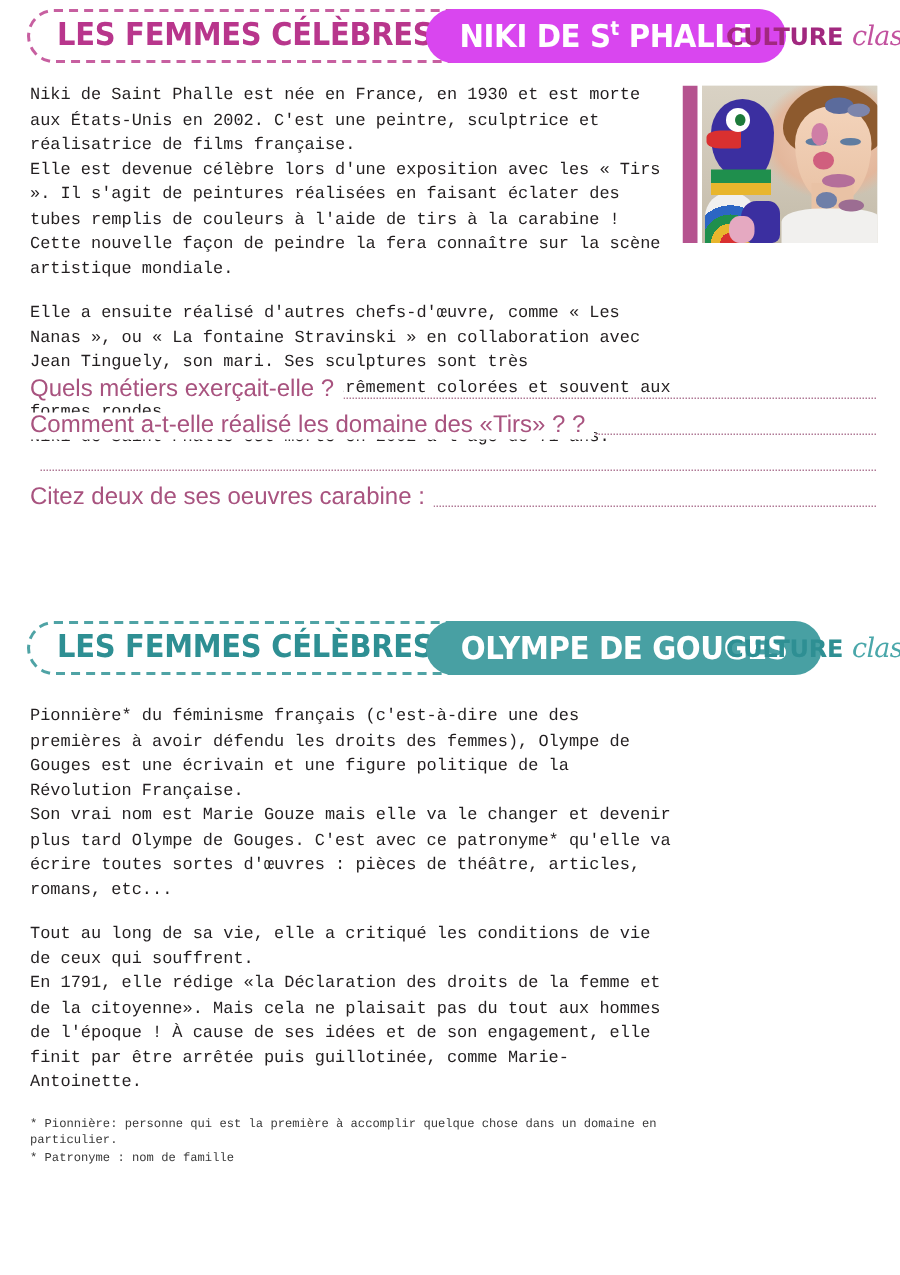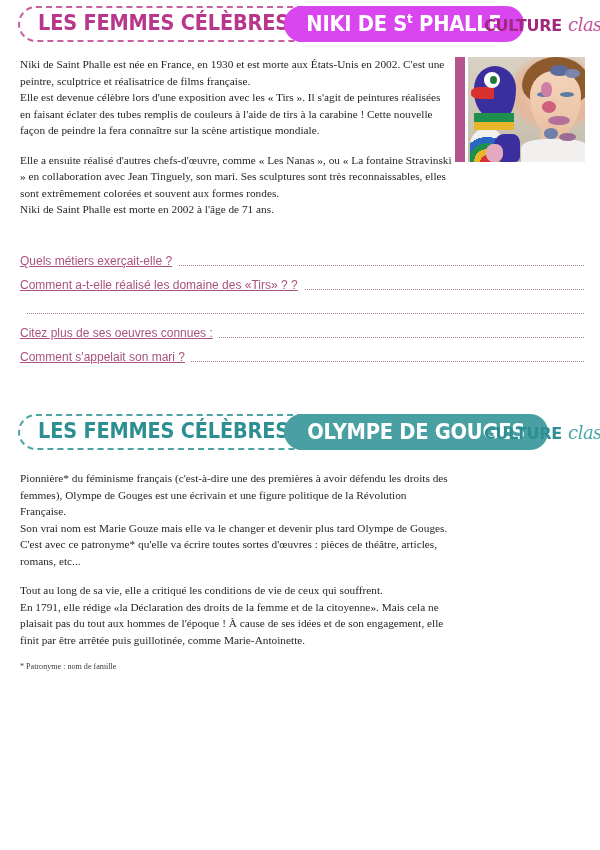--- a/index.html
+++ b/index.html
@@ -119,21 +119,21 @@
   .section-2 .brand-classe { color: #4aa7aa; }
 
   
   .body-col {
     position: absolute;
     left: 20px;
     width: 432px;
     font-size: 11.3px;
     line-height: 16.5px;
     color: #231f20;
-    font-family: Liberation Serif, serif;
+    font-family: Liberation Mono, monospace;
   }
   .section-1 .body-col { top: 56px; }
   .section-2 .body-col { top: 62px; }
 
   .para { margin: 0 0 13px 0; }
   .para:last-child { margin-bottom: 0; }
 
   .footnotes {
     margin-top: 9px;
     font-size: 8.1px;
@@ -271,26 +271,25 @@
   .section-1 .questions { top: 248px; }
 
   .q-row {
     position: relative;
     height: 24px;
   }
   .q-row.blank-line { height: 24px; }
 
   .q-label {
     display: inline-block;
-    font-size: 12px;
+    font-size: 16px;
     color: #a8537f;
     font-family: "Liberation Sans", sans-serif;
     white-space: nowrap;
     vertical-align: baseline;
-    text-decoration: underline;
   }
 
   .q-dots {
     position: absolute;
     left: 0;
     right: 0;
     bottom: 6px;
     border-bottom: 1.5px dotted #b07a96;
     height: 0;
   }
@@ -378,27 +377,21 @@
         <div class="q-dots"></div>
       </div>
       <div class="q-row blank-line">
         <div class="q-inner">
           <span class="q-label-holder"><span class="q-label"></span></span>
         </div>
         <div class="q-dots"></div>
       </div>
       <div class="q-row">
         <div class="q-inner">
-          <span class="q-label-holder"><span class="q-label">Citez plus de ses oeuvres connues :</span></span>
-        </div>
-        <div class="q-dots"></div>
-      </div>
-      <div class="q-row">
-        <div class="q-inner">
-          <span class="q-label-holder"><span class="q-label">Comment s'appelait son mari ?</span></span>
+          <span class="q-label-holder"><span class="q-label">Citez deux de ses oeuvres carabine :</span></span>
         </div>
         <div class="q-dots"></div>
       </div>
     </div>
 
   </div>
 
   <div class="section section-2">
 
     <div class="header-row">
@@ -409,19 +402,20 @@
       </div>
       <div class="brand">
         <span class="brand-culture">CULTURE</span><span class="brand-classe">classe</span>
       </div>
     </div>
 
     <div class="body-col">
       <p class="para">Pionnière* du féminisme français (c'est-à-dire une des premières à avoir défendu les droits des femmes), Olympe de Gouges est une écrivain et une figure politique de la Révolution Française.<br>Son vrai nom est Marie Gouze mais elle va le changer et devenir plus tard Olympe de Gouges. C'est avec ce patronyme* qu'elle va écrire toutes sortes d'œuvres : pièces de théâtre, articles, romans, etc...</p>
       <p class="para">Tout au long de sa vie, elle a critiqué les conditions de vie de ceux qui souffrent.<br>En 1791, elle rédige «la Déclaration des droits de la femme et de la citoyenne». Mais cela ne plaisait pas du tout aux hommes de l'époque ! À cause de ses idées et de son engagement, elle finit par être arrêtée puis guillotinée, comme Marie-Antoinette.</p>
       <div class="footnotes">
+        <div>* Pionnière: personne qui est la première à accomplir quelque chose dans un domaine en particulier.</div>
         <div>* Patronyme : nom de famille</div>
       </div>
     </div>
 
   </div>
 
 </div>
 
 </body></html>

